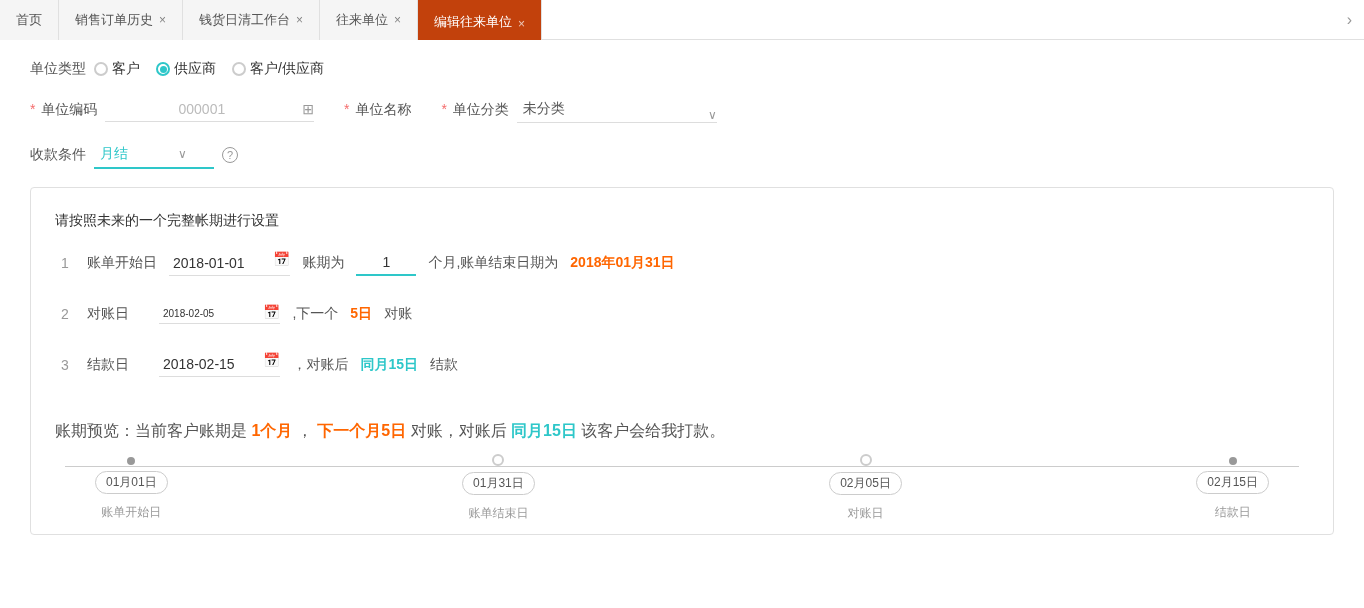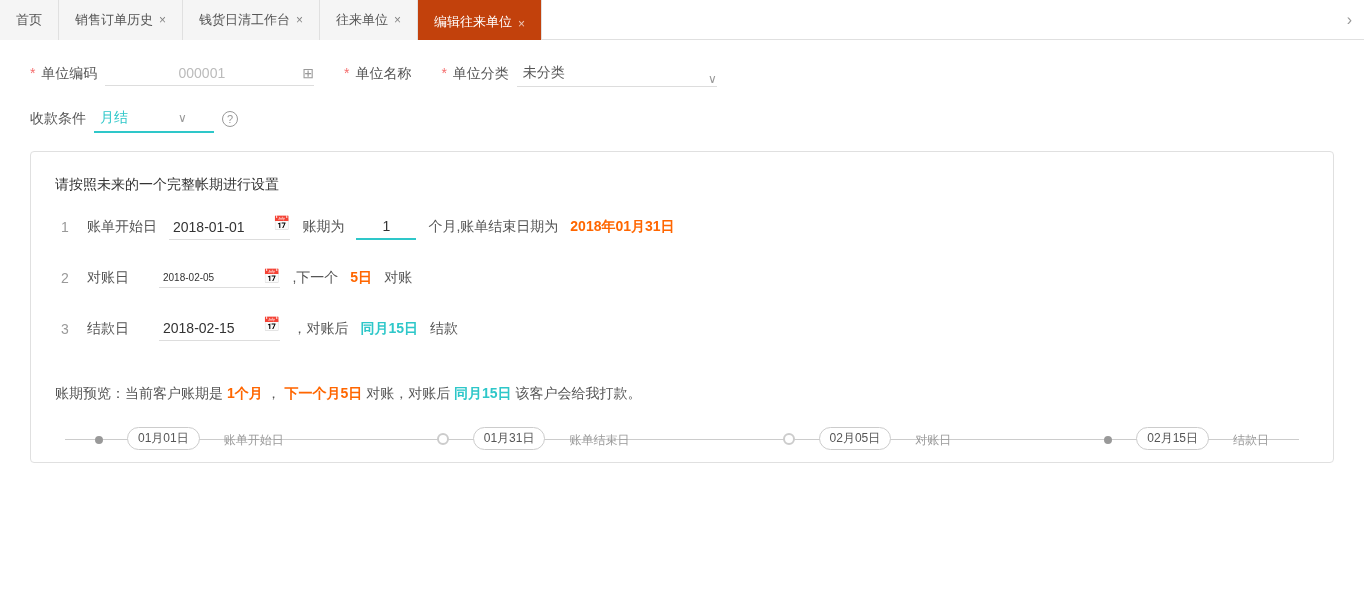--- a/index.html
+++ b/index.html
@@ -212,45 +212,45 @@
     }
     .hint-text { color: #555; }
     .highlight-orange { color: #ff6600; font-weight: bold; }
     .highlight-teal { color: #2ec7c9; font-weight: bold; }
 
     
     .preview-section {
       padding: 16px 0 0;
     }
     .preview-text {
-      font-size: 14px;
+      font-size: 16px;
       color: #555;
-      margin-bottom: 24px;
+      margin-bottom: 12px;
     }
     .timeline-line {
       position: absolute;
       top: 12px;
       left: 10px;
       right: 10px;
       height: 1px;
       background: #ccc;
       z-index: 0;
     }
     .timeline-nodes {
       display: flex;
       width: 100%;
       justify-content: space-between;
       position: relative;
       z-index: 1;
     }
     .timeline-node {
       display: flex;
-      flex-direction: row;
-      align-items: center;
-      gap: 24px;
+      flex-direction: column;
+      align-items: center;
+      gap: 6px;
       justify-content: center;
     }
     .node-dot {
       width: 12px; height: 12px;
       border-radius: 50%;
       border: 2px solid #ccc;
       background: #fff;
     }
     .node-dot.start { border-color: #999; background: #999; width: 8px; height: 8px; margin-top: 2px; }
     .node-dot.end { border-color: #999; background: #999; width: 8px; height: 8px; margin-top: 2px; }
@@ -290,20 +290,39 @@
   </div>
   <div class="tab active">
     <span>编辑往来单位</span>
     <span class="close-icon">×</span>
   </div>
   <div class="tab-expander">›</div>
 </div>
 
 <div class="main-content">
 
+  <div class="form-row">
+    <div class="form-group">
+      <span class="form-label">单位类型</span>
+      <div class="radio-group">
+        <div class="radio-item">
+          <div class="radio-circle"></div>
+          <span>客户</span>
+        </div>
+        <div class="radio-item">
+          <div class="radio-circle checked"></div>
+          <span>供应商</span>
+        </div>
+        <div class="radio-item">
+          <div class="radio-circle"></div>
+          <span>客户/供应商</span>
+        </div>
+      </div>
+    </div>
+  </div>
 
   <div class="form-row">
     <div class="form-group">
       <span class="form-label">
         <span class="required-star">*</span>
         <span>单位编码</span>
       </span>
       <div class="input-with-icon">
         <input class="form-input" value="000001" style="color: rgb(187, 187, 187);">
         <span class="calendar-icon">⊞</span>

